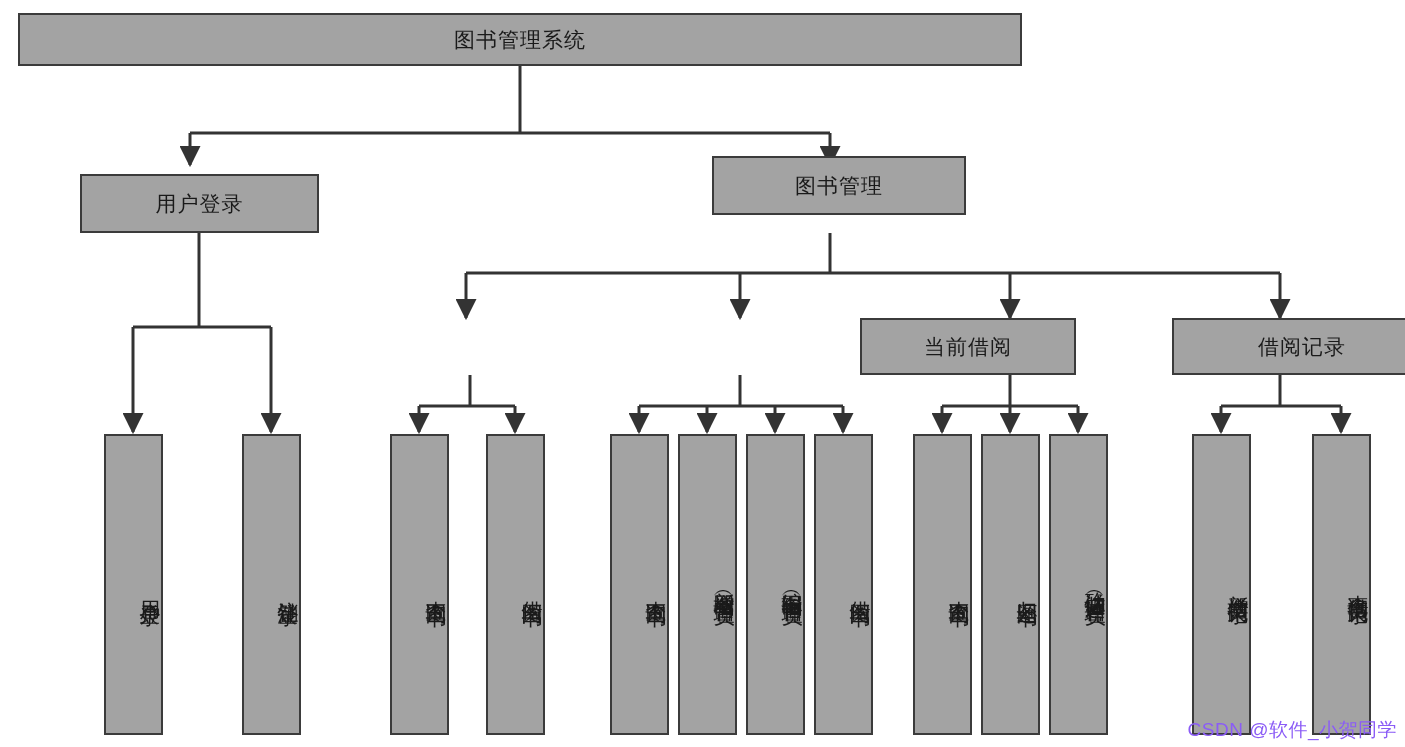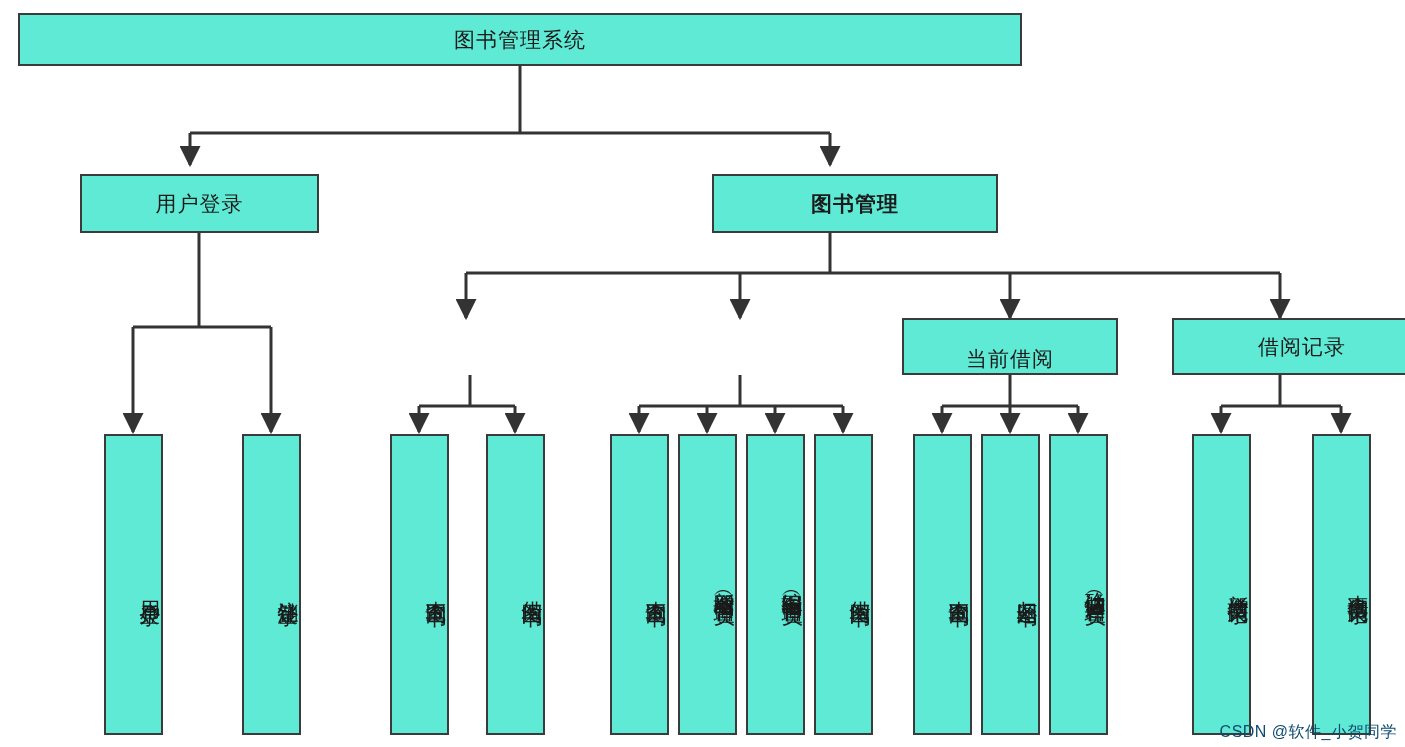--- a/index.html
+++ b/index.html
@@ -19,21 +19,21 @@
     position: absolute;
     left: 0;
     top: 0;
     width: 1405px;
     height: 747px;
     pointer-events: none;
   }
   .node {
     position: absolute;
     box-sizing: border-box;
-    background: #5eead4;
+    background: #a3a3a3;
     border: 2.5px solid #3b3b3b;
     display: flex;
     align-items: center;
     justify-content: center;
     color: #1a1a1a;
   }
   .node.horiz {
     font-size: 21px;
     letter-spacing: 1px;
   }
@@ -48,22 +48,22 @@
     align-items: flex-start;
     justify-content: center;
   }
   .node.vert.tall-text {
     padding-top: 6px;
   }
   .watermark {
     position: absolute;
     right: 8px;
     bottom: 4px;
-    font-size: 16px;
-    color: #0c4a6e;
+    font-size: 19px;
+    color: #8b5cf6;
     letter-spacing: 0.5px;
     white-space: nowrap;
     margin-top: 30px;
   }
 </style>
 </head>
 <body>
 
 <div id="canvas">
 
@@ -117,25 +117,25 @@
     </g>
   </svg>
 
   <div class="node horiz" style="left:18px; top:13px; width:1004px; height:53px;">
     <span>图书管理系统</span>
   </div>
 
   <div class="node horiz" style="left:80px; top:174px; width:239px; height:59px;">
     <span>用户登录</span>
   </div>
-  <div class="node horiz" style="left:712px; top:174px; width:286px; height:59px;font-weight:bold;">
+  <div class="node horiz" style="left:712px; top:156px; width:254px; height:59px;">
     <span>图书管理</span>
   </div>
 
-  <div class="node horiz" style="left:902px; top:318px; width:216px; height:57px;align-items:flex-end;">
+  <div class="node horiz" style="left:860px; top:318px; width:216px; height:57px;">
     <span>当前借阅</span>
   </div>
   <div class="node horiz" style="left:1172px; top:318px; width:260px; height:57px;">
     <span>借阅记录</span>
   </div>
 
   <div class="node vert" style="left:104px; top:434px; width:59px; height:301px;">
     <span>用户登录</span>
   </div>
   <div class="node vert" style="left:242px; top:434px; width:59px; height:301px;">

